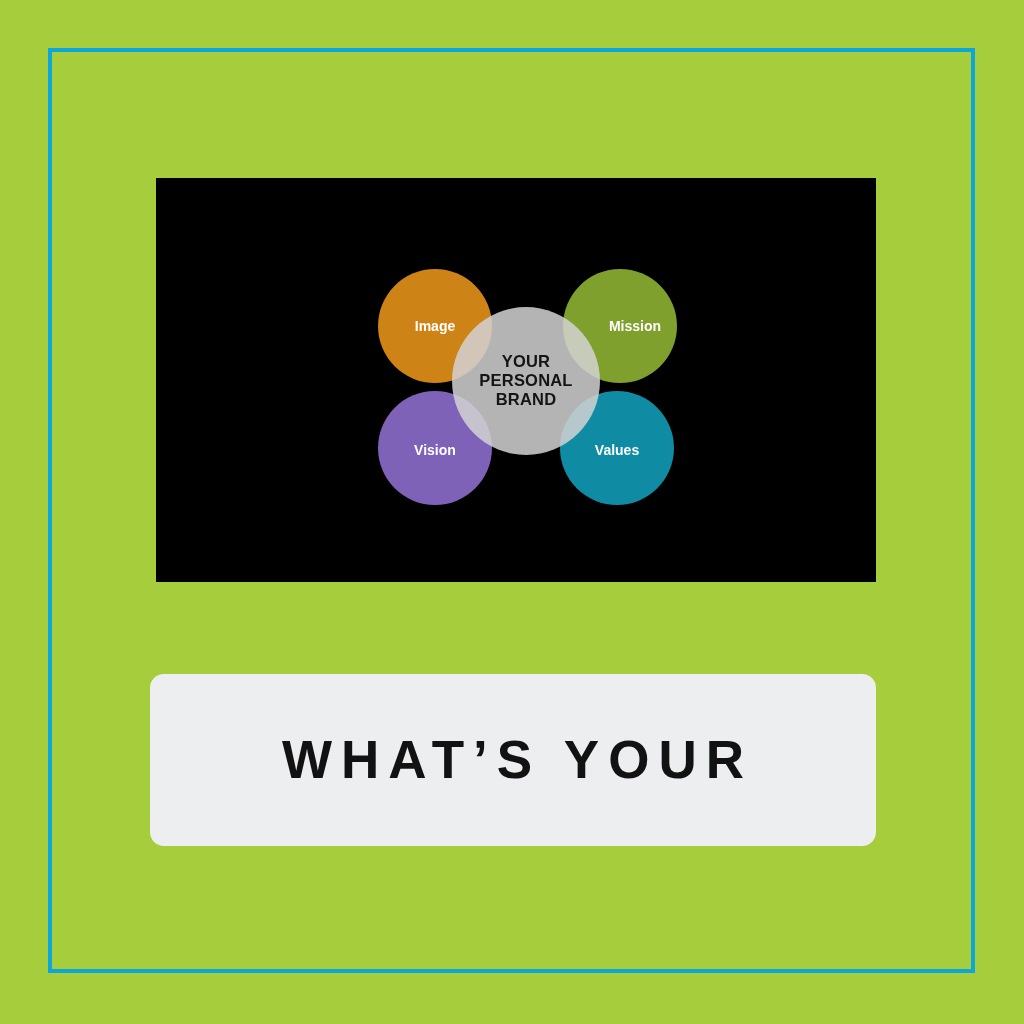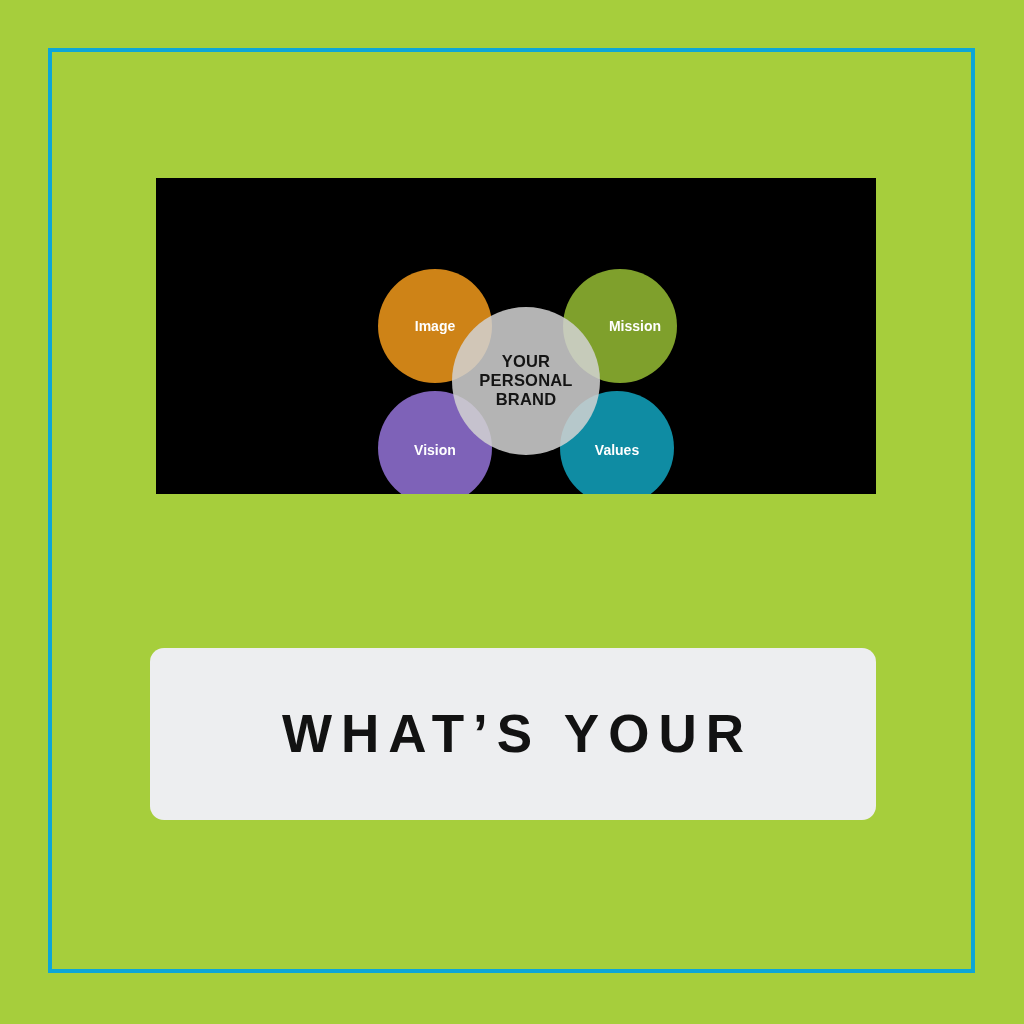--- a/index.html
+++ b/index.html
@@ -33,21 +33,21 @@
     box-sizing: border-box;
     pointer-events: none;
   }
 
   
   .media-panel {
     position: absolute;
     left: 156px;
     top: 178px;
     width: 720px;
-    height: 316px;
+    height: 404px;
     background: #000000;
     overflow: hidden;
   }
 
   
   .venn {
     position: absolute;
     left: 0;
     top: 0;
     width: 720px;
@@ -72,21 +72,21 @@
     font-size: 16.5px;
     font-weight: bold;
     fill: #141414;
     letter-spacing: 0.2px;
   }
 
   
   .caption-card {
     position: absolute;
     left: 150px;
-    top: 648px;
+    top: 674px;
     width: 726px;
     height: 172px;
     background: #edeef0;
     border-radius: 14px;
     display: flex;
     flex-direction: column;
     align-items: center;
     justify-content: center;
   }
 

